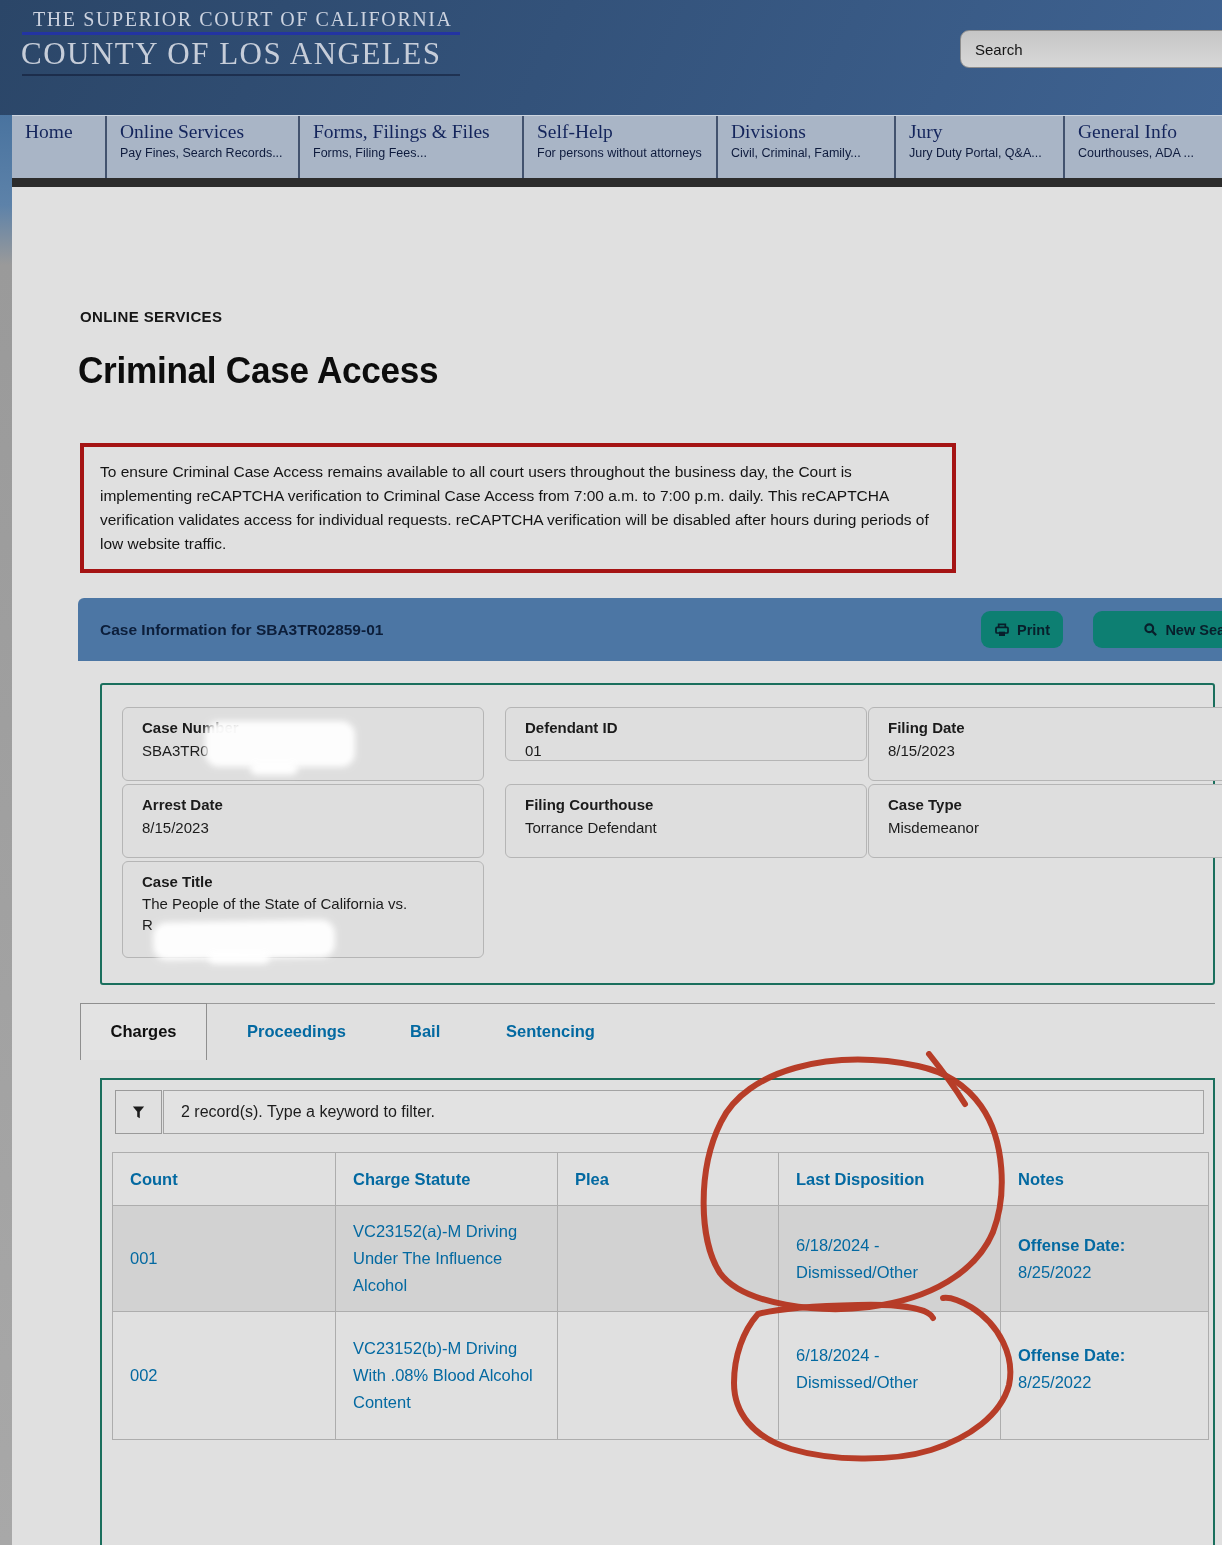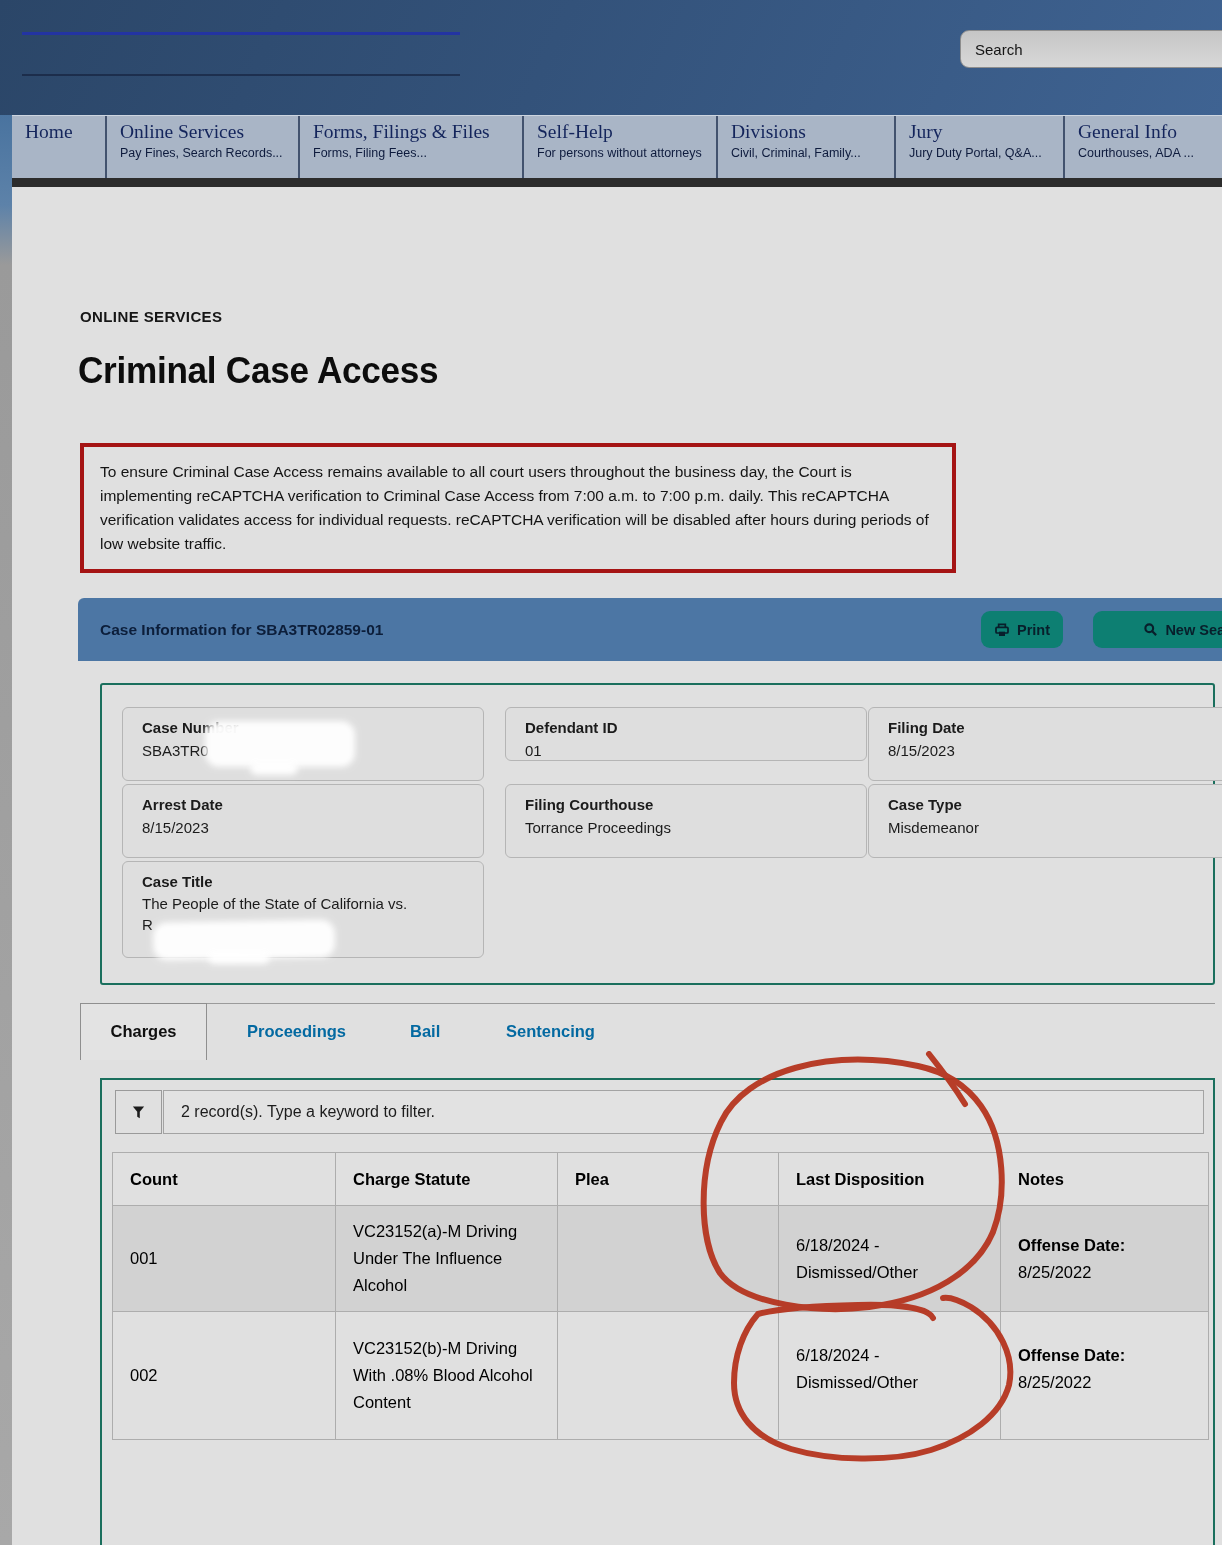--- a/index.html
+++ b/index.html
@@ -65,38 +65,40 @@
   
   .panel{left:100px;top:1078px;width:1115px;height:468px;box-sizing:border-box;
     border:2px solid #1a6f5d;border-bottom:none;padding-left:12px;}
   .filter-box{position:absolute;left:13px;top:10px;width:47px;height:44px;box-sizing:border-box;
     border:1px solid #9a9a9a;display:flex;align-items:center;justify-content:center;}
   .filter-input{position:absolute;left:61px;top:10px;width:1041px;height:44px;box-sizing:border-box;
     border:1px solid #a3a3a3;background:#e2e2e2;padding:0 17px;font-size:16px;color:#1c1c1c;outline:none;
     font-family:"Liberation Sans",sans-serif;}
   .filter-input::placeholder{color:#1c1c1c;opacity:1;}
   table.grid{position:absolute;left:10px;top:72px;width:1096px;border-collapse:collapse;table-layout:fixed;}
-  .grid th,.grid td{border:1px solid #adadad;padding:12px 17px;font-size:16.5px;color:#000000;
+  .grid th,.grid td{border:1px solid #adadad;padding:12px 17px;font-size:16.5px;color:#0369a1;
     text-align:left;vertical-align:middle;line-height:27px;box-sizing:border-box;}
   .grid th{font-weight:bold;height:53px;padding-top:8px;padding-bottom:8px;}
   .grid tr.r1 td{background:#d2d2d2;height:103px;}
   .grid tr.r2 td{height:128px;vertical-align:top;padding-top:30px;}
   .grid tr.r2 td.vmid{vertical-align:middle;padding-top:12px;}
   .notes-lbl{font-weight:bold;}
 
   
   #anno{position:absolute;left:0;top:0;width:1222px;height:1545px;pointer-events:none;}
 </style>
 </head>
 <body>
 
 <div id="page">
 
   <div class="abs hdr">
+    <div class="abs logo1">THE SUPERIOR COURT OF CALIFORNIA</div>
     <div class="abs logo-rule"></div>
+    <div class="abs logo2">COUNTY OF LOS ANGELES</div>
     <div class="abs logo-rule2"></div>
     <input class="abs search" type="text" placeholder="Search" style="">
   </div>
 
   <div class="abs nav">
     <div class="navitem" style="width:95px">
       <div class="nav-title">Home</div>
     </div>
     <div class="navitem" style="width:193px">
       <div class="nav-title">Online Services</div>
@@ -166,21 +168,21 @@
     <div class="card" style="left:766px;top:22px;height:74px">
       <div class="lbl">Filing Date</div>
       <div class="val">8/15/2023</div>
     </div>
     <div class="card" style="left:20px;top:99px;height:74px">
       <div class="lbl">Arrest Date</div>
       <div class="val">8/15/2023</div>
     </div>
     <div class="card" style="left:403px;top:99px;height:74px">
       <div class="lbl">Filing Courthouse</div>
-      <div class="val">Torrance Proceedings</div>
+      <div class="val">Torrance Defendant</div>
     </div>
     <div class="card" style="left:766px;top:99px;height:74px">
       <div class="lbl">Case Type</div>
       <div class="val">Misdemeanor</div>
     </div>
     <div class="card" style="left:20px;top:176px;height:97px">
       <div class="lbl">Case Title</div>
       <div class="val" style="margin-top:3px">The People of the State of California vs.</div>
       <div class="val" style="margin-top:0">R</div>
     </div>

